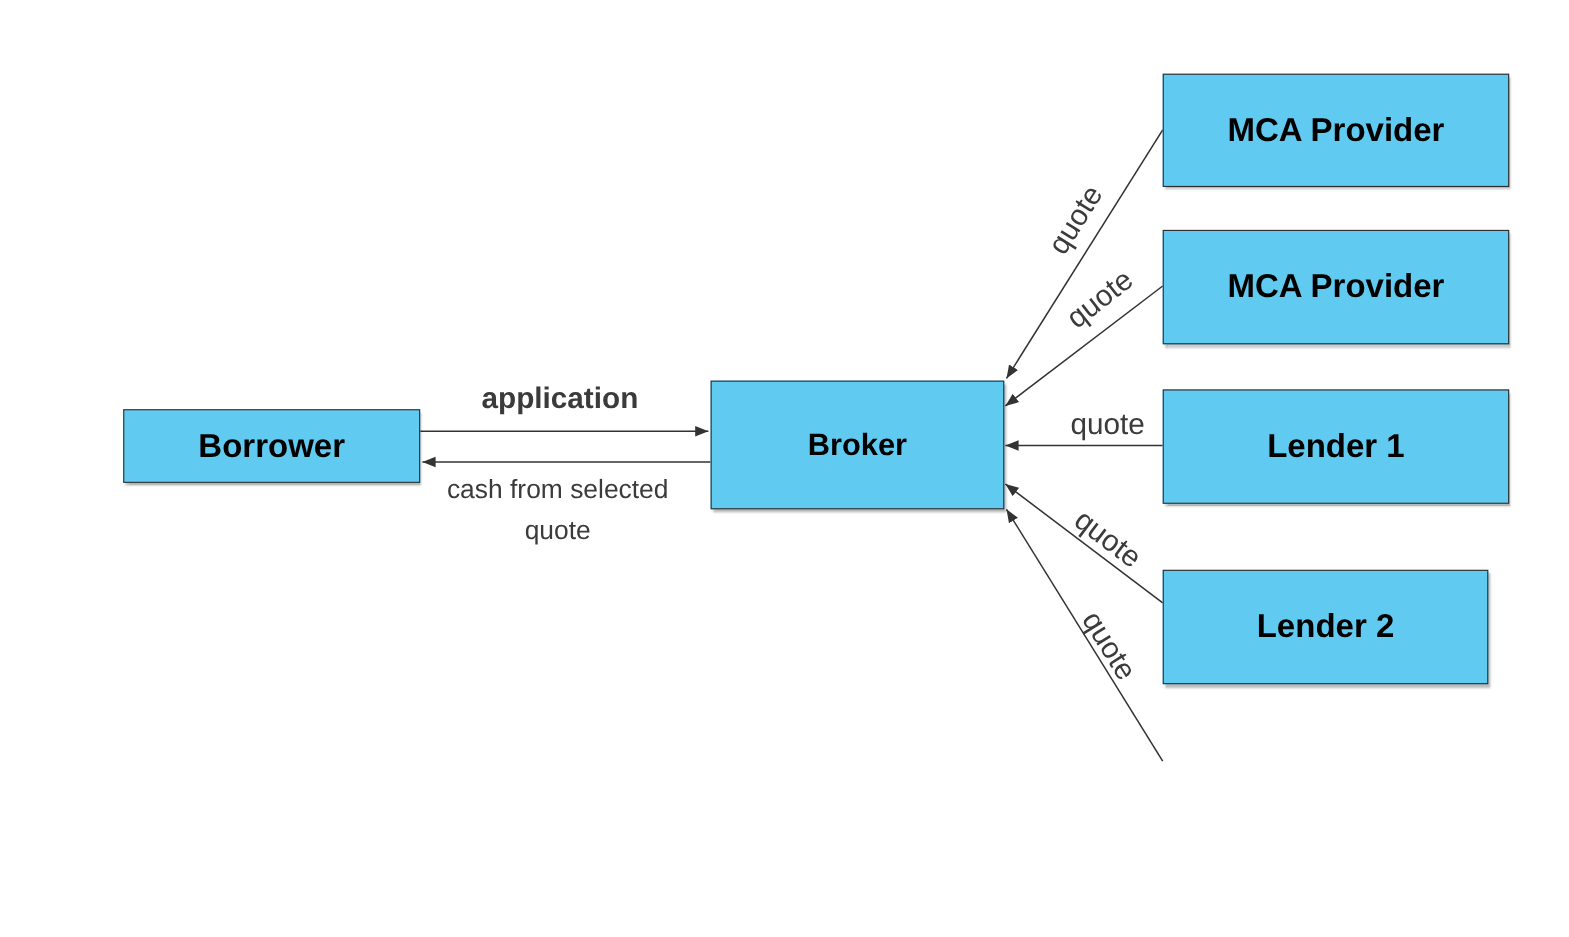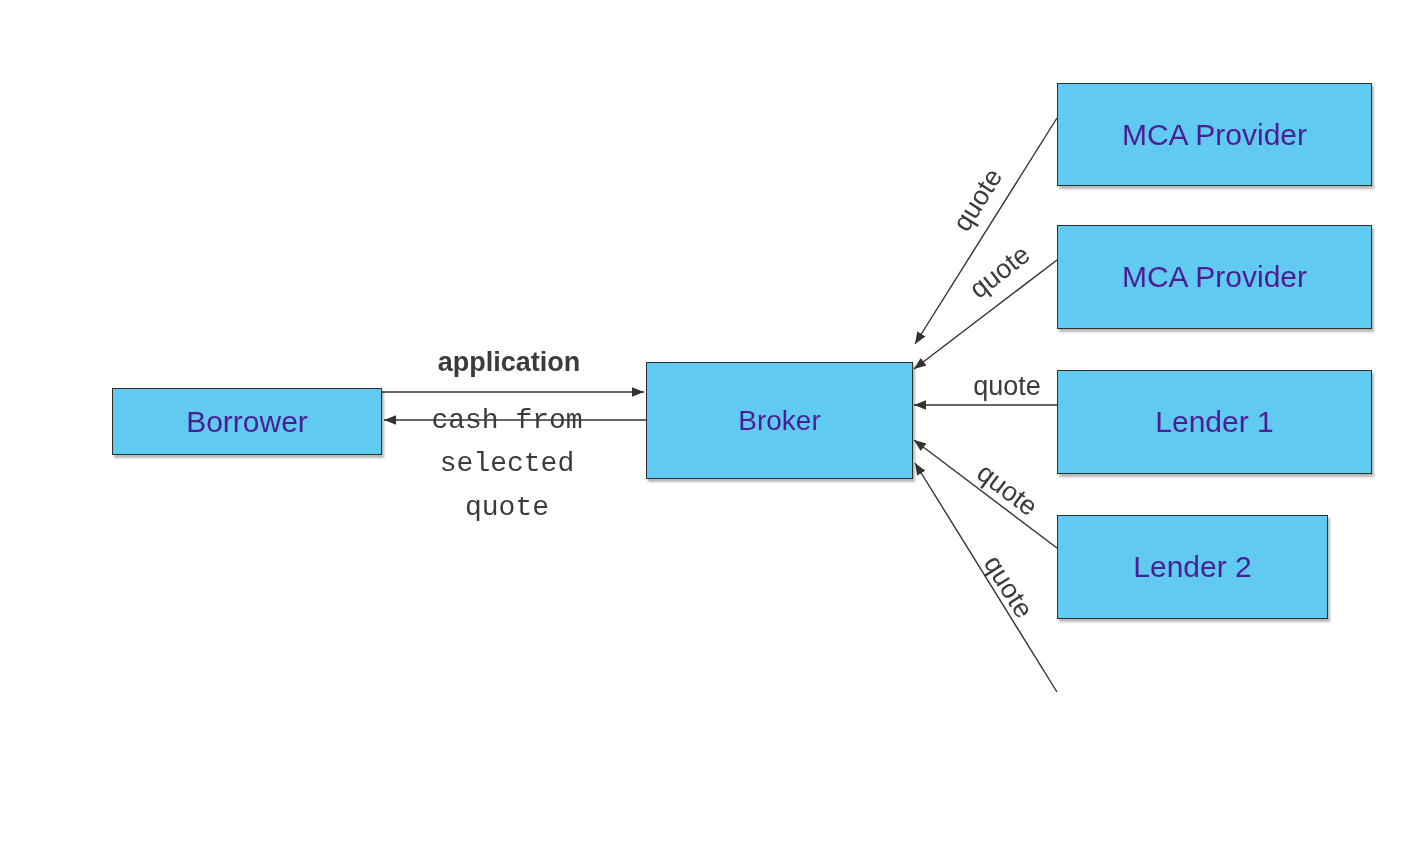--- a/index.html
+++ b/index.html
@@ -22,41 +22,39 @@
   }
   .node {
     position: absolute;
     box-sizing: border-box;
     background: #61caf0;
     border: 1.6px solid #2e2e2e;
     box-shadow: 2px 3px 2px rgba(0,0,0,0.28);
     display: flex;
     align-items: center;
     justify-content: center;
-    font-weight: 400;
+    font-weight: 700;
     font-size: 30px;
-    color: #4c1d95;
+    color: #000000;
     text-align: center;
-    margin-top: 16px;
   }
   .node.broker { font-size: 28px; }
   .edge-label {
     position: absolute;
     color: #3b3b3b;
     font-size: 27px;
     white-space: nowrap;
     transform: translate(-50%, -50%);
   }
   .edge-label.small {
-    font-size: 28px;
+    font-size: 24px;
     white-space: normal;
     width: 212px;
     text-align: center;
     line-height: 1.55;
-    font-family: Liberation Mono, monospace;
   }
   .rot-m58 { transform: translate(-50%, -50%) rotate(-58deg); }
   .rot-m38 { transform: translate(-50%, -50%) rotate(-38deg); }
   .rot-p37 { transform: translate(-50%, -50%) rotate(37deg); }
   .rot-p58 { transform: translate(-50%, -50%) rotate(58deg); }
 </style>
 </head>
 <body>
 
 <div class="canvas">
@@ -89,21 +87,21 @@
   </div>
 
   <div class="node" style="left:1057px; top:209px; width:315px; height:104px;">
     <span>MCA Provider</span>
   </div>
 
   <div class="node" style="left:1057px; top:354px; width:315px; height:104px;">
     <span>Lender 1</span>
   </div>
 
-  <div class="node" style="left:1057px; top:499px; width:271px; height:104px;">
+  <div class="node" style="left:1057px; top:518px; width:296px; height:104px;">
     <span>Lender 2</span>
   </div>
 
 
   <div class="edge-label" style="left:509px; top:362px;font-weight:bold;">application</div>
 
   <div class="edge-label small" style="left:507px; top:464px;">cash from selected quote</div>
 
   <div class="edge-label rot-m58" style="left:978px; top:200px;">quote</div>
 

